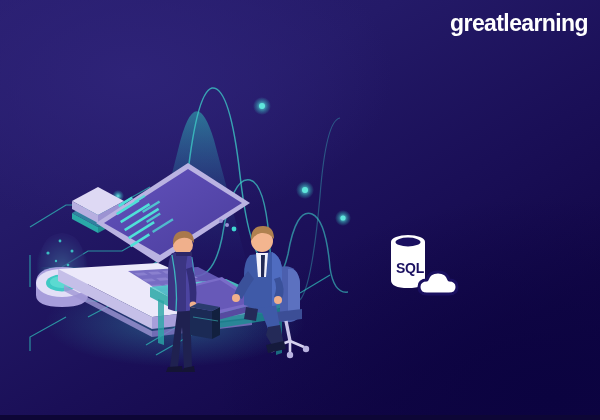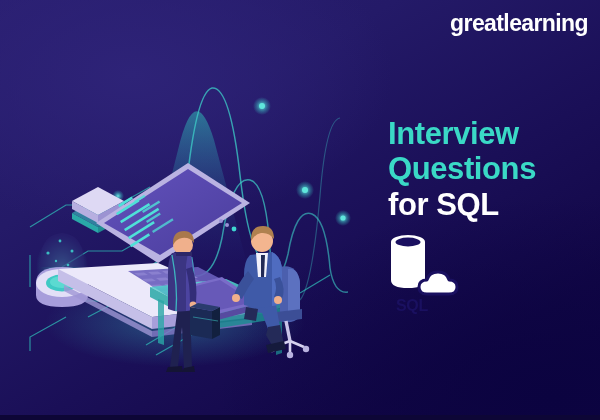--- a/index.html
+++ b/index.html
@@ -35,24 +35,23 @@
     font-size:31px;font-weight:700;letter-spacing:-0.4px;
     font-family:"Liberation Sans", sans-serif;
   }
   .hl-teal{color:#3ad9c6;}
   .hl-white{color:#ffffff;}
 
   
   .sql-icon{position:absolute;left:383px;top:232px;width:80px;height:70px;}
   .sql-text{
     position:absolute;left:13px;top:28px;
-    font-size:16px;font-weight:700;color:#1a1060;
+    font-size:14px;font-weight:700;color:#1a1060;
     font-family:"Liberation Sans", sans-serif;letter-spacing:-0.3px;
     pointer-events:none;
-    margin-top:37px;
   }
 
   
   .illustration{position:absolute;left:0;top:55px;width:360px;height:330px;}
   .illustration svg{display:block;}
 </style>
 </head>
 <body>
 
 <div class="banner">
@@ -283,25 +282,20 @@
         <circle cx="262" cy="186" r="11" fill="#f3b58f"></circle>
         <path d="M251 184 Q251 171 263 171 Q274 171 274 184 Q269 177 261 178 Q255 179 251 186 Z" fill="#b0814f"></path>
       </g>
     </svg>
   </div>
 
   <div class="logo">
     <span class="logo-word">greatlearning</span>
   </div>
 
-  <div class="headline">
-    <div class="hl-teal">Interview</div>
-    <div class="hl-teal">Questions</div>
-    <div class="hl-white">for SQL</div>
-  </div>
 
   <div class="sql-icon">
     <svg width="80" height="70" viewBox="0 0 80 70" xmlns="http://www.w3.org/2000/svg">
 
       <path d="M8 10 L8 48 Q8 56 25 56 Q42 56 42 48 L42 10 Z" fill="#ffffff"></path>
       <ellipse cx="25" cy="10" rx="17" ry="7" fill="#ffffff"></ellipse>
       <ellipse cx="25" cy="10" rx="12.5" ry="4.4" fill="#1a1060"></ellipse>
 
       <path d="M44 62 Q36 62 36 55 Q36 48 44 48 Q46 40 55 40 Q64 40 66 48 Q74 48 74 55 Q74 62 66 62 Z" fill="#ffffff" stroke="#1a1060" stroke-width="3" stroke-linejoin="round"></path>
     </svg>

